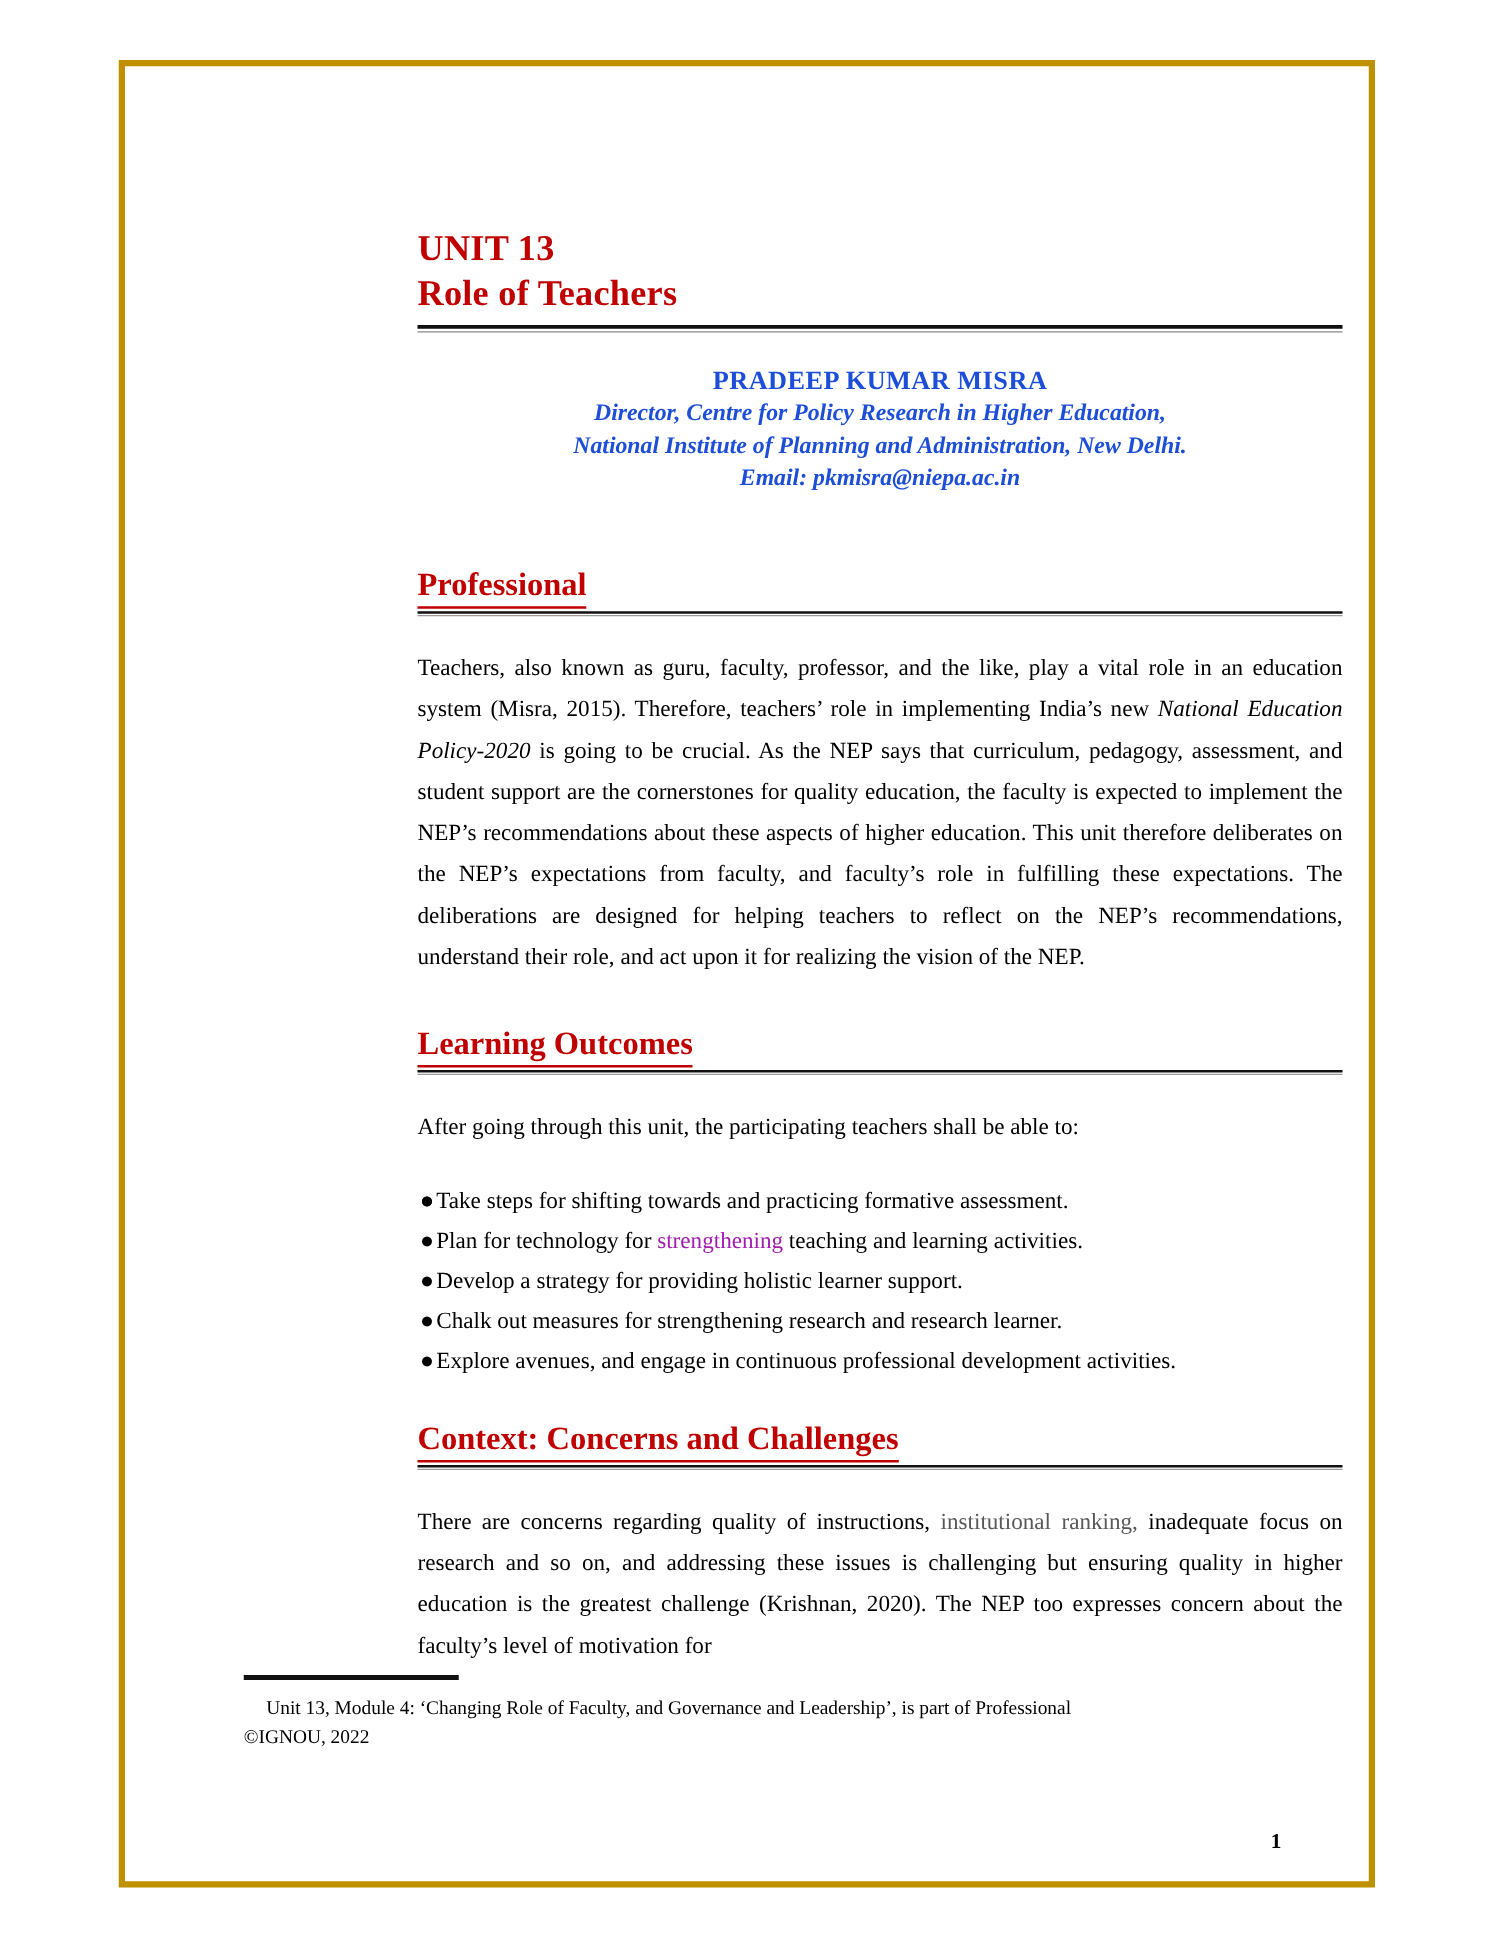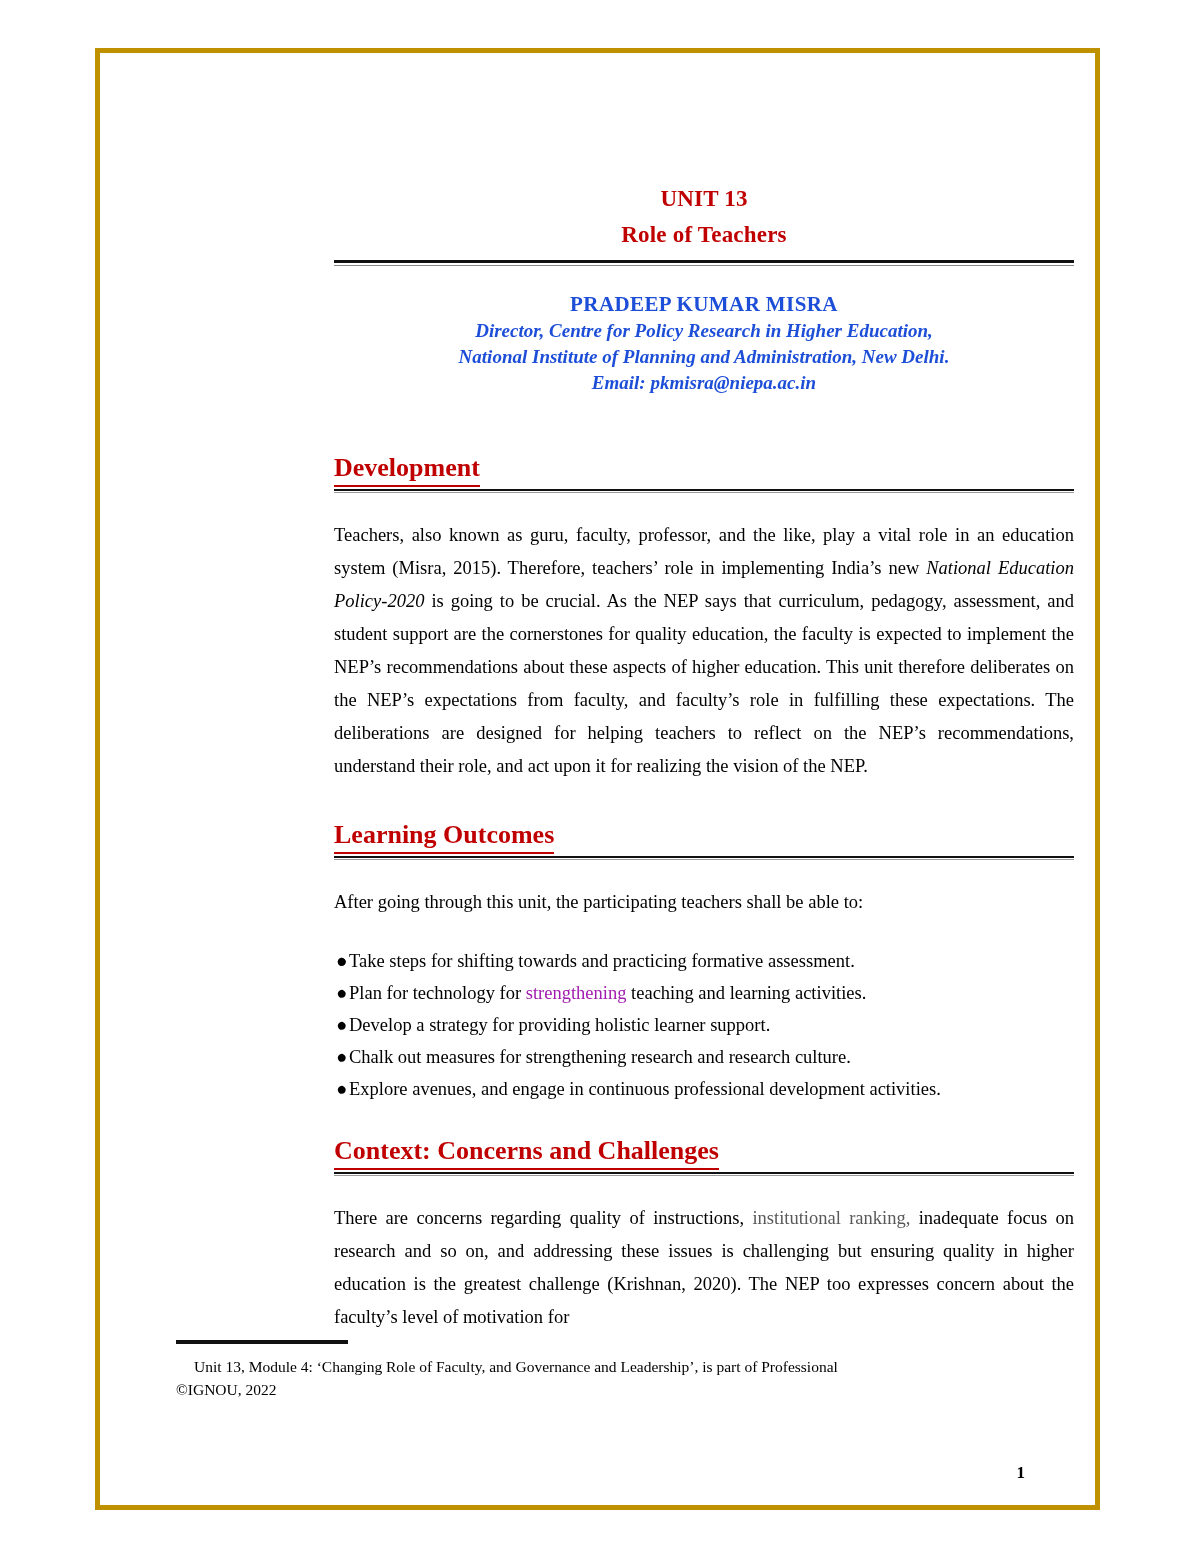--- a/index.html
+++ b/index.html
@@ -31,24 +31,23 @@
   
   #content {
     position: absolute;
     left: 234px;
     top: 128px;
     width: 740px;
   }
 
   
   .doc-title-line {
-    text-align: center;
     color: #c00000;
     font-weight: bold;
-    font-size: 23px;
+    font-size: 29px;
     line-height: 36px;
     letter-spacing: 0.2px;
   }
   .title-rule {
     margin-top: 7px;
     border-top: 3px solid #111111;
     border-bottom: 1px solid #8a8a8a;
     height: 2px;
     width: 100%;
   }
@@ -182,21 +181,21 @@
     <div class="author-block">
       <div class="author-name">PRADEEP KUMAR MISRA</div>
       <div class="author-line">Director, Centre for Policy Research in Higher Education,</div>
       <div class="author-line">National Institute of Planning and Administration, New Delhi.</div>
       <div class="author-line">Email: pkmisra@niepa.ac.in</div>
     </div>
 
     <div class="sp-56"></div>
 
     <div class="section-head">
-      <span class="head-text">Development</span>
+      <span class="head-text">Professional</span>
     </div>
     <div class="head-rule"></div>
 
     <div class="sp-26"></div>
 
     <p class="para"><span>Teachers, also known as guru, faculty, professor, and the like, play a vital role in an education system (Misra, 2015). Therefore, teachers’ role in implementing India’s new </span><em class="book">National Education Policy-2020</em><span> is going to be crucial.  As the NEP says that curriculum, pedagogy, assessment, and student support are the cornerstones for quality education, the faculty is expected to implement the NEP’s recommendations about these aspects of higher education. This unit therefore deliberates on the NEP’s expectations from faculty, and faculty’s role in fulfilling these expectations. The deliberations are designed for helping teachers to reflect on the NEP’s recommendations, understand their role, and act upon it for realizing the vision of the NEP.</span></p>
 
     <div class="sp-36"></div>
 
     <div class="section-head">
@@ -217,41 +216,41 @@
       <li>
         <span class="bullet-dot">●</span><span>Take steps for shifting towards and practicing formative assessment.</span>
       </li>
       <li>
         <span class="bullet-dot">●</span><span>Plan for technology for </span><span class="blue">strengthening</span><span> teaching and learning activities.</span>
       </li>
       <li>
         <span class="bullet-dot">●</span><span>Develop a strategy for providing holistic learner support.</span>
       </li>
       <li>
-        <span class="bullet-dot">●</span><span>Chalk out measures for strengthening research and research culture.</span>
+        <span class="bullet-dot">●</span><span>Chalk out measures for strengthening research and research learner.</span>
       </li>
       <li>
         <span class="bullet-dot">●</span><span>Explore avenues, and engage in continuous professional development activities.</span>
       </li>
     </ul>
 
     <div class="sp-30"></div>
 
     <div class="section-head">
       <span class="head-text">Context: Concerns and Challenges</span>
     </div>
     <div class="head-rule"></div>
 
     <div class="sp-26"></div>
 
     <p class="para"><span>There are concerns regarding quality of instructions, </span><span class="gray">institutional ranking,</span><span> inadequate focus on research and so on, and addressing these issues is challenging but ensuring quality in higher education is the greatest challenge (Krishnan, 2020). The NEP too expresses concern about the faculty’s level of motivation for</span></p>
 
   </div>
 
-  <div id="footnote" style="left:76px; top:1287px;">
+  <div id="footnote" style="left:95px; top:1287px;">
     <div class="footnote-rule"></div>
     <div class="footnote-text"><span class="indent">Unit 13, Module 4: ‘Changing Role of Faculty, and Governance and Leadership’, is part of Professional</span></div>
     <div class="footnote-text">©IGNOU, 2022</div>
   </div>
 
   <div id="page-number" style="top:1410px; width:925px;">1</div>
 
 </div>
 
 </body></html>

